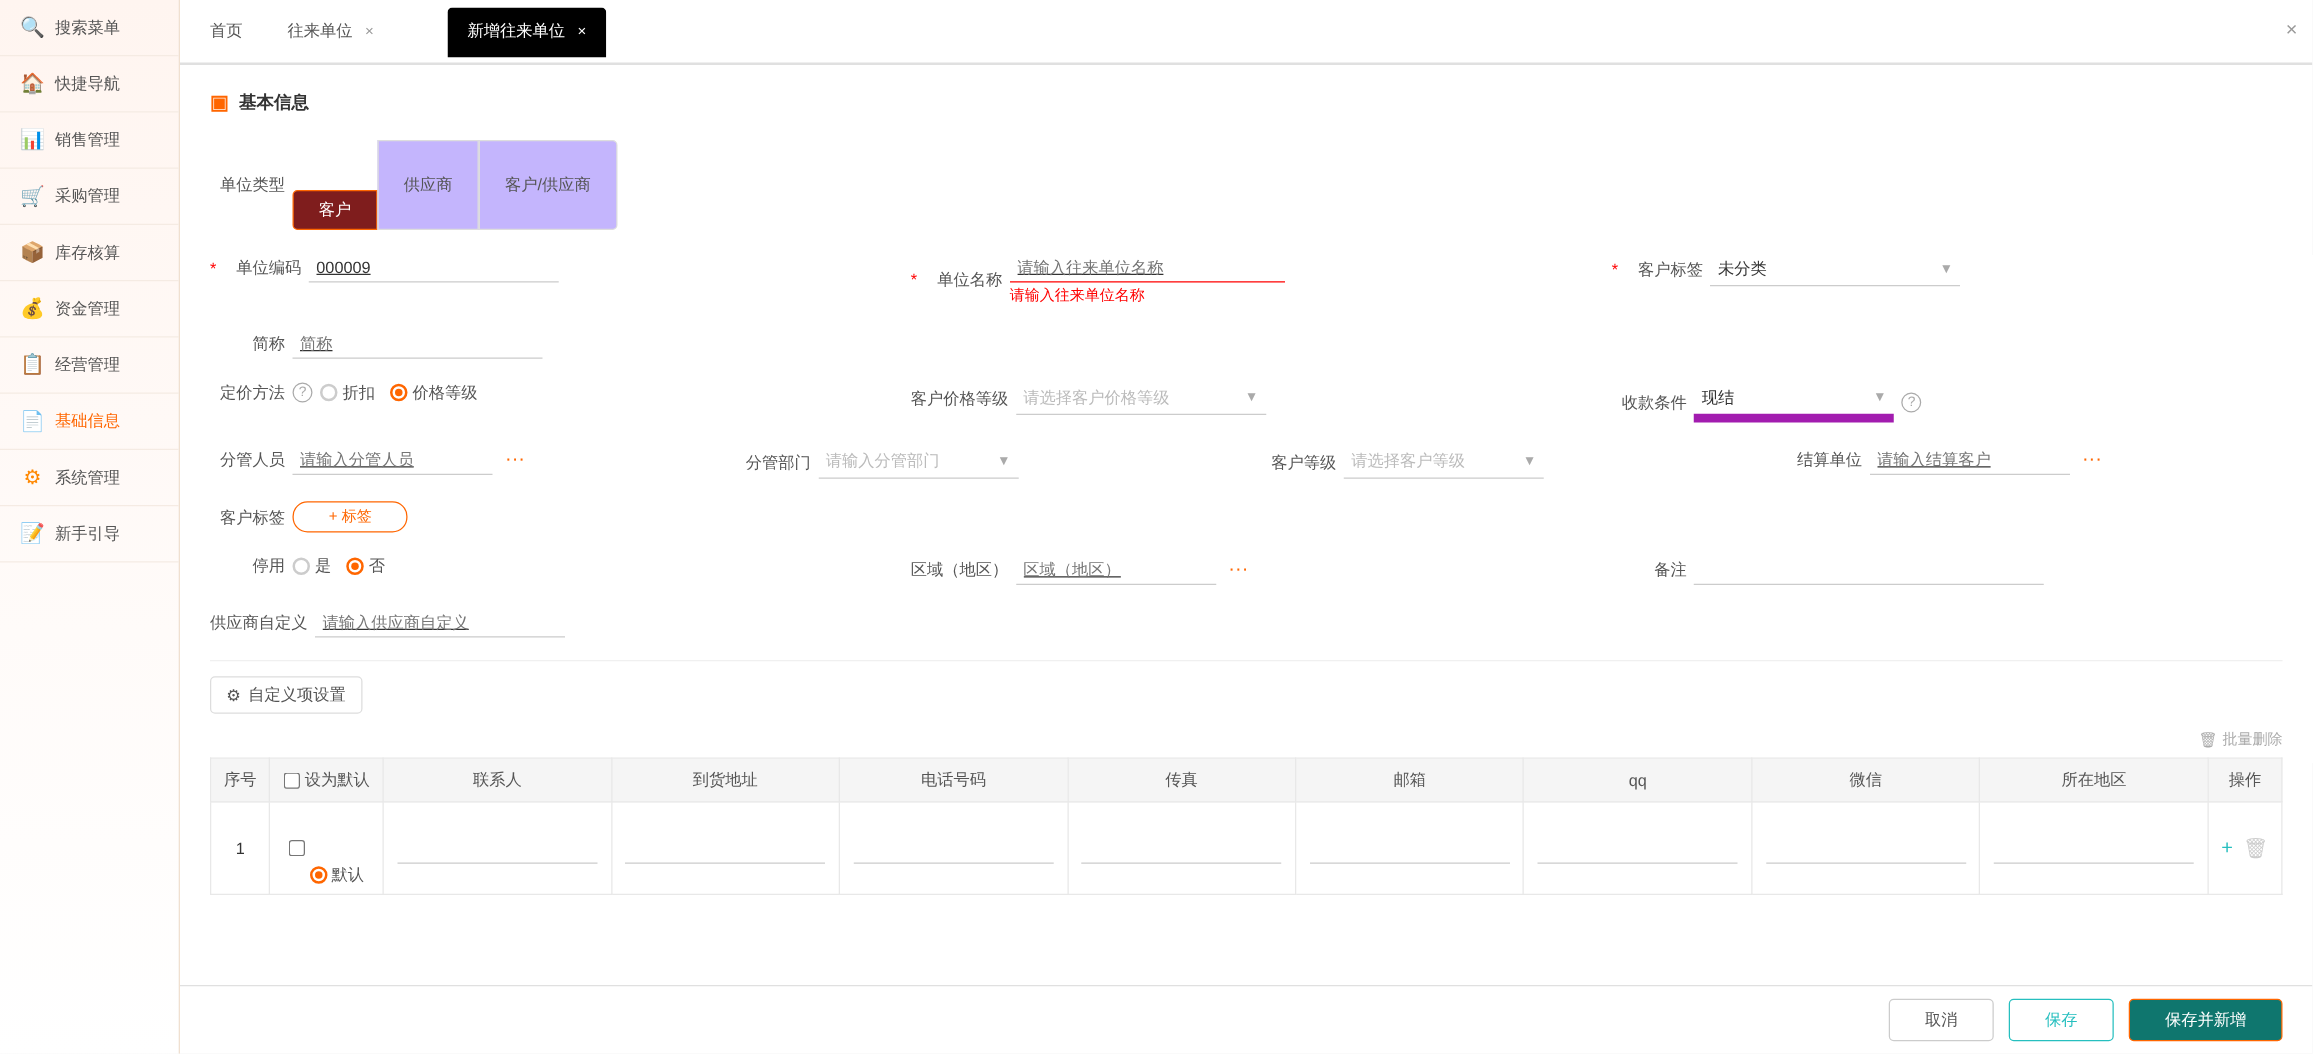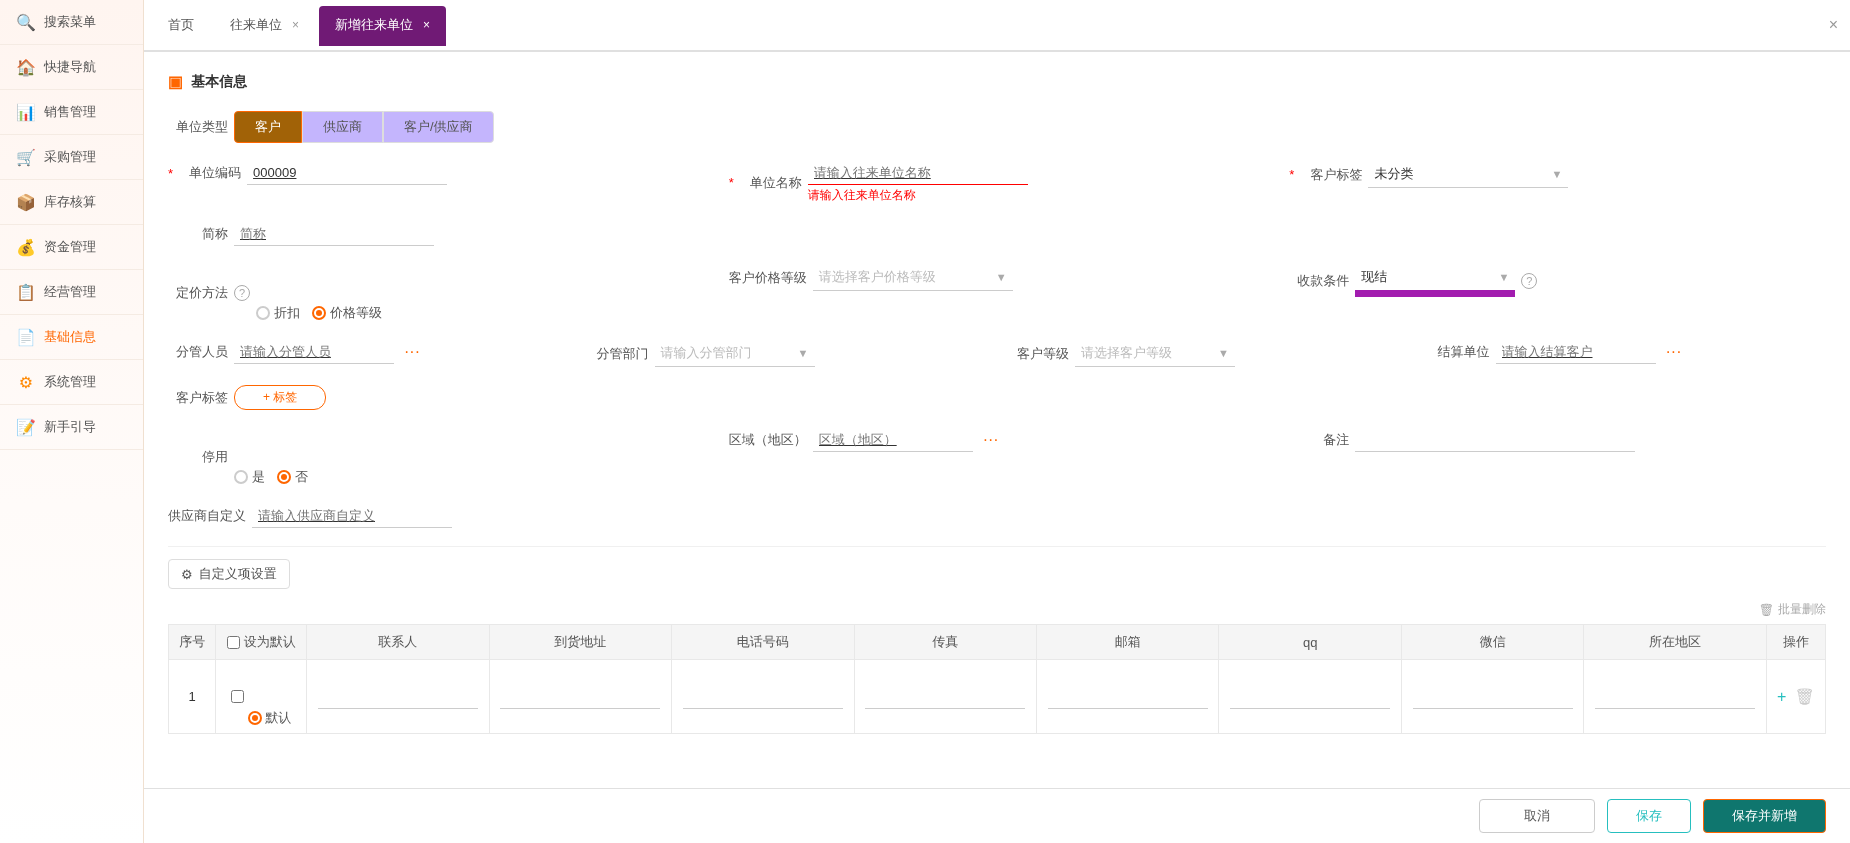--- a/index.html
+++ b/index.html
@@ -61,23 +61,24 @@
       padding: 0 16px;
       height: 40px;
       cursor: pointer;
       font-size: 13px;
       color: #555;
       gap: 6px;
       border-bottom: 2px solid transparent;
       margin-bottom: -2px;
     }
     .tab.active {
-      background: #701a75;
+      background: #000000;
       color: #fff;
       border-radius: 4px 4px 0 0;
+      margin-left: 39px;
     }
     .tab .close-btn {
       font-size: 12px;
       color: #fff;
       cursor: pointer;
       margin-left: 4px;
     }
     .tab:not(.active) .close-btn { color: #999; }
     .tab-close-main {
       position: absolute;
@@ -147,21 +148,20 @@
       margin-left: auto;
       color: #aaa;
       font-size: 11px;
     }
 
     
     .radio-group {
       display: flex;
       align-items: center;
       gap: 12px;
-      margin-top: 40px;
     }
     .radio-item {
       display: flex;
       align-items: center;
       gap: 4px;
       cursor: pointer;
       color: #555;
       font-size: 13px;
     }
     .radio-dot {
@@ -193,23 +193,24 @@
       padding: 6px 20px;
       border: 1px solid #ddd;
       background: #c4b5fd;
       cursor: pointer;
       font-size: 13px;
       color: #555;
     }
     .type-btn:first-child { border-radius: 4px 0 0 4px; }
     .type-btn:last-child { border-radius: 0 4px 4px 0; }
     .type-btn.active {
-      background: #a16207;
+      background: #7f1d1d;
       color: #fff;
       border-color: #f60;
+      margin-top: 40px;
     }
 
     
     .tag-btn {
       display: flex;
       align-items: center;
       gap: 4px;
       border: 1px solid #f60;
       color: #f60;
       background: #fff;
@@ -313,21 +314,21 @@
     
     .footer-bar {
       background: #fff;
       border-top: 1px solid #e0e0e0;
       display: flex;
       justify-content: flex-end;
       padding: 10px 24px;
       gap: 12px;
     }
     .btn-cancel {
-      padding: 7px 44px;
+      padding: 7px 28px;
       border: 1px solid #ccc;
       background: #fff;
       color: #555;
       border-radius: 4px;
       cursor: pointer;
       font-size: 13px;
     }
     .btn-save {
       padding: 7px 28px;
       border: 1px solid #26bfbf;

